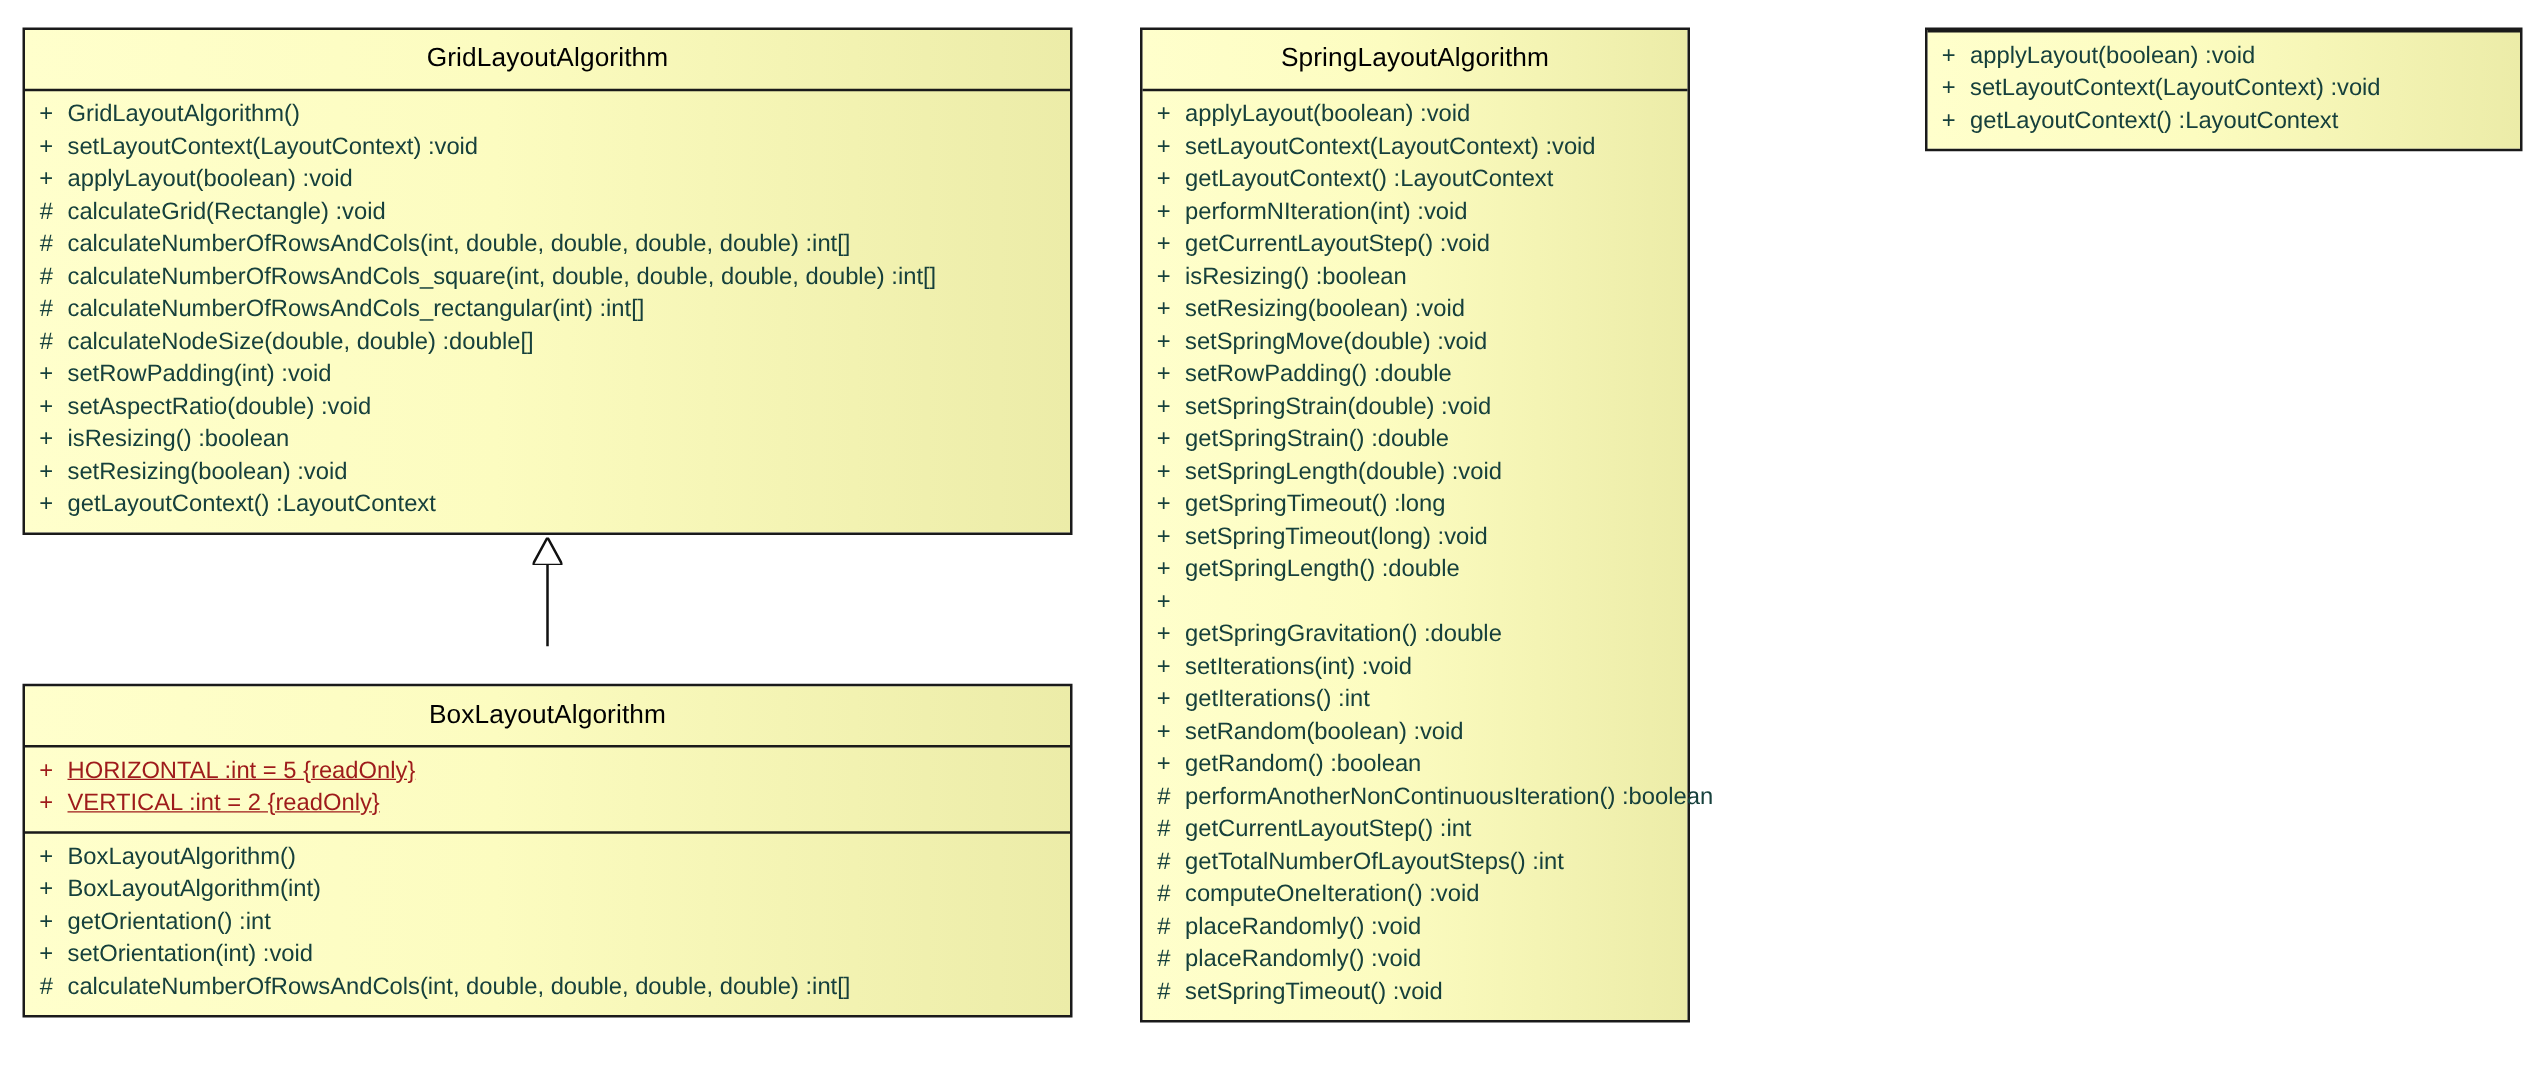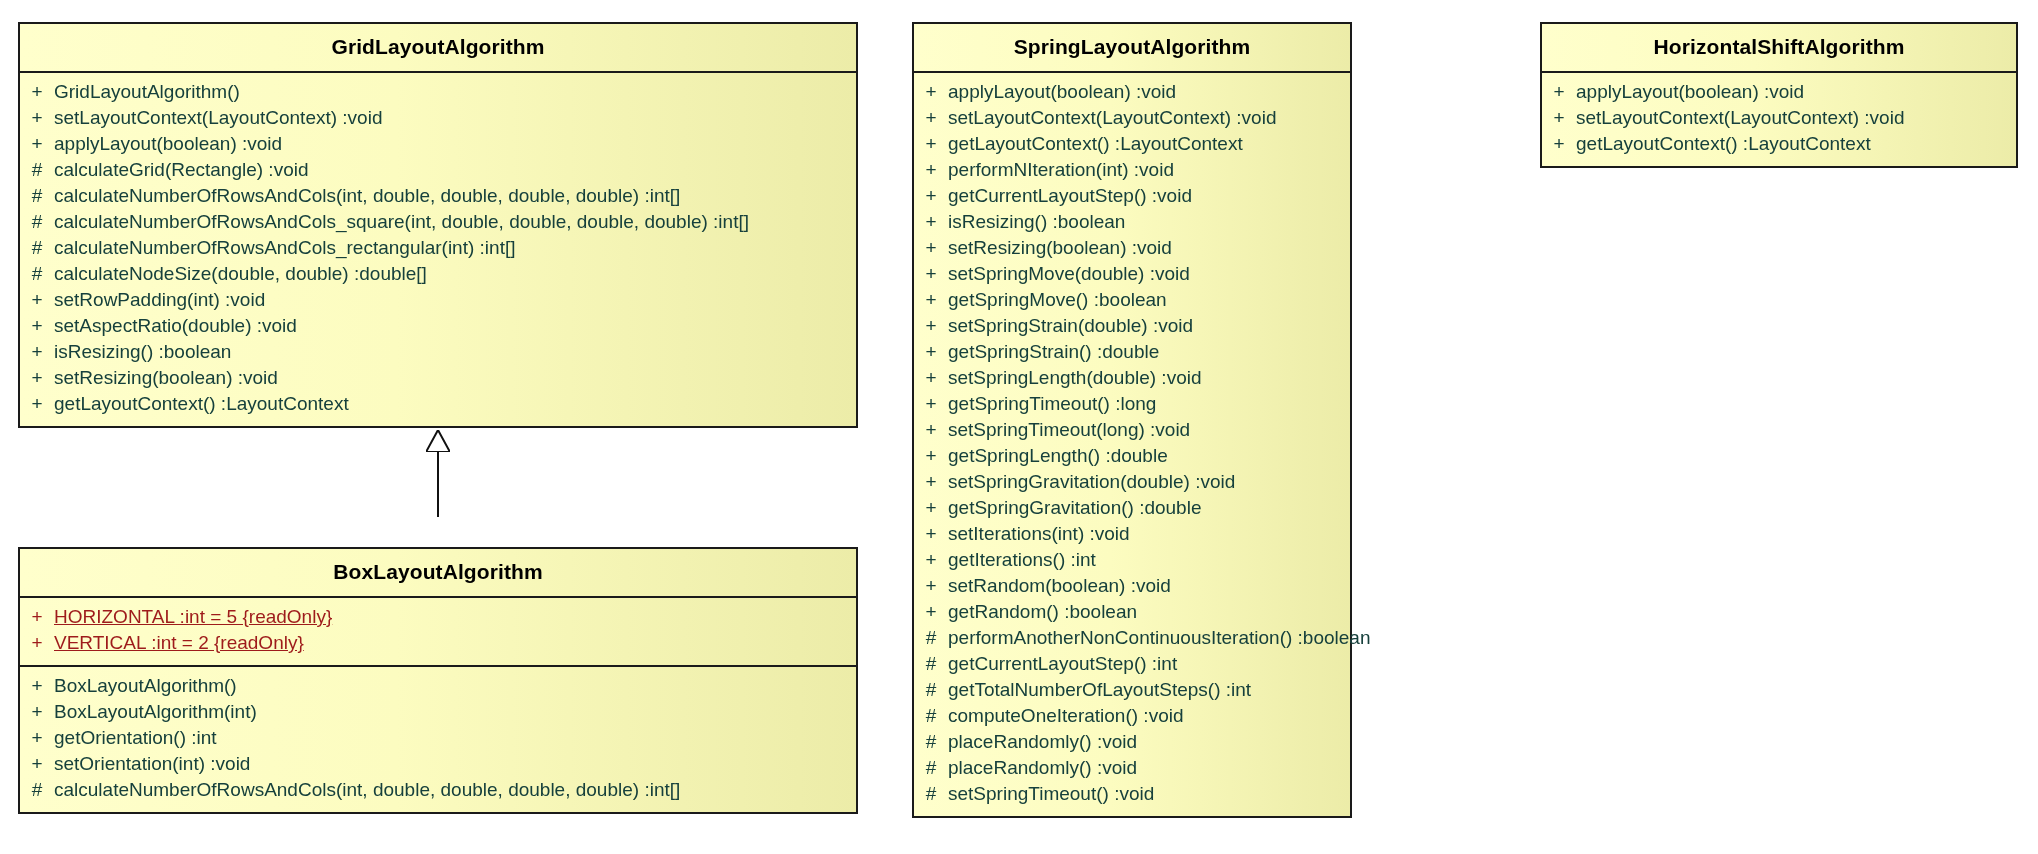--- a/index.html
+++ b/index.html
@@ -3,21 +3,21 @@
 <meta charset="utf-8">
 <style>
   html,body{margin:0;padding:0;background:#ffffff;}
   body{width:2038px;height:854px;position:relative;overflow:hidden;
        font-family:"Liberation Sans",sans-serif;}
   .canvas{position:absolute;left:0;top:0;width:2038px;height:854px;}
 
   .uml-class{position:absolute;border:2px solid #1a1a1a;
              background:linear-gradient(to right,#ffffcc 0%,#fcfcc0 45%,#ececa8 100%);
              box-sizing:border-box;}
-  .uml-title{text-align:center;font-weight:bold;font-size:21px;color:#000000;
+  .uml-title{text-align:center;font-weight:normal;font-size:21px;color:#000000;
              padding:11px 6px 12px 6px;letter-spacing:.1px;}
   .sep{border-top:2px solid #1a1a1a;}
   .compartment{padding:6px 0 9px 0;}
   .mrow{display:flex;align-items:baseline;font-size:19px;color:#16403c;
         line-height:26px;white-space:nowrap;}
   .vis{width:34px;text-align:center;flex:0 0 34px;font-size:19px;color:#16403c;}
   .sig{padding-right:8px;}
   .attr .sig{color:#9e1b1b;text-decoration:underline;font-weight:normal;}
   .attr .vis{color:#9e1b1b;}
 
@@ -154,21 +154,21 @@
         <div class="mrow">
           <span class="vis">+</span>
           <span class="sig">setResizing(boolean)  :void</span>
         </div>
         <div class="mrow">
           <span class="vis">+</span>
           <span class="sig">setSpringMove(double)  :void</span>
         </div>
         <div class="mrow">
           <span class="vis">+</span>
-          <span class="sig">getSpringMove()  :boolean</span>
+          <span class="sig">setRowPadding()  :double</span>
         </div>
         <div class="mrow">
           <span class="vis">+</span>
           <span class="sig">setSpringStrain(double)  :void</span>
         </div>
         <div class="mrow">
           <span class="vis">+</span>
           <span class="sig">getSpringStrain()  :double</span>
         </div>
         <div class="mrow">
@@ -182,21 +182,20 @@
         <div class="mrow">
           <span class="vis">+</span>
           <span class="sig">setSpringTimeout(long)  :void</span>
         </div>
         <div class="mrow">
           <span class="vis">+</span>
           <span class="sig">getSpringLength()  :double</span>
         </div>
         <div class="mrow">
           <span class="vis">+</span>
-          <span class="sig">setSpringGravitation(double)  :void</span>
         </div>
         <div class="mrow">
           <span class="vis">+</span>
           <span class="sig">getSpringGravitation()  :double</span>
         </div>
         <div class="mrow">
           <span class="vis">+</span>
           <span class="sig">setIterations(int)  :void</span>
         </div>
         <div class="mrow">
@@ -236,21 +235,20 @@
           <span class="sig">placeRandomly()  :void</span>
         </div>
         <div class="mrow">
           <span class="vis">#</span>
           <span class="sig">setSpringTimeout()  :void</span>
         </div>
       </div>
   </div>
 
   <div class="uml-class" id="cls-hshift" style="left:1540px;top:22px;width:478px;">
-    <div class="uml-title">HorizontalShiftAlgorithm</div>
     <div class="sep compartment">
         <div class="mrow">
           <span class="vis">+</span>
           <span class="sig">applyLayout(boolean)  :void</span>
         </div>
         <div class="mrow">
           <span class="vis">+</span>
           <span class="sig">setLayoutContext(LayoutContext)  :void</span>
         </div>
         <div class="mrow">

